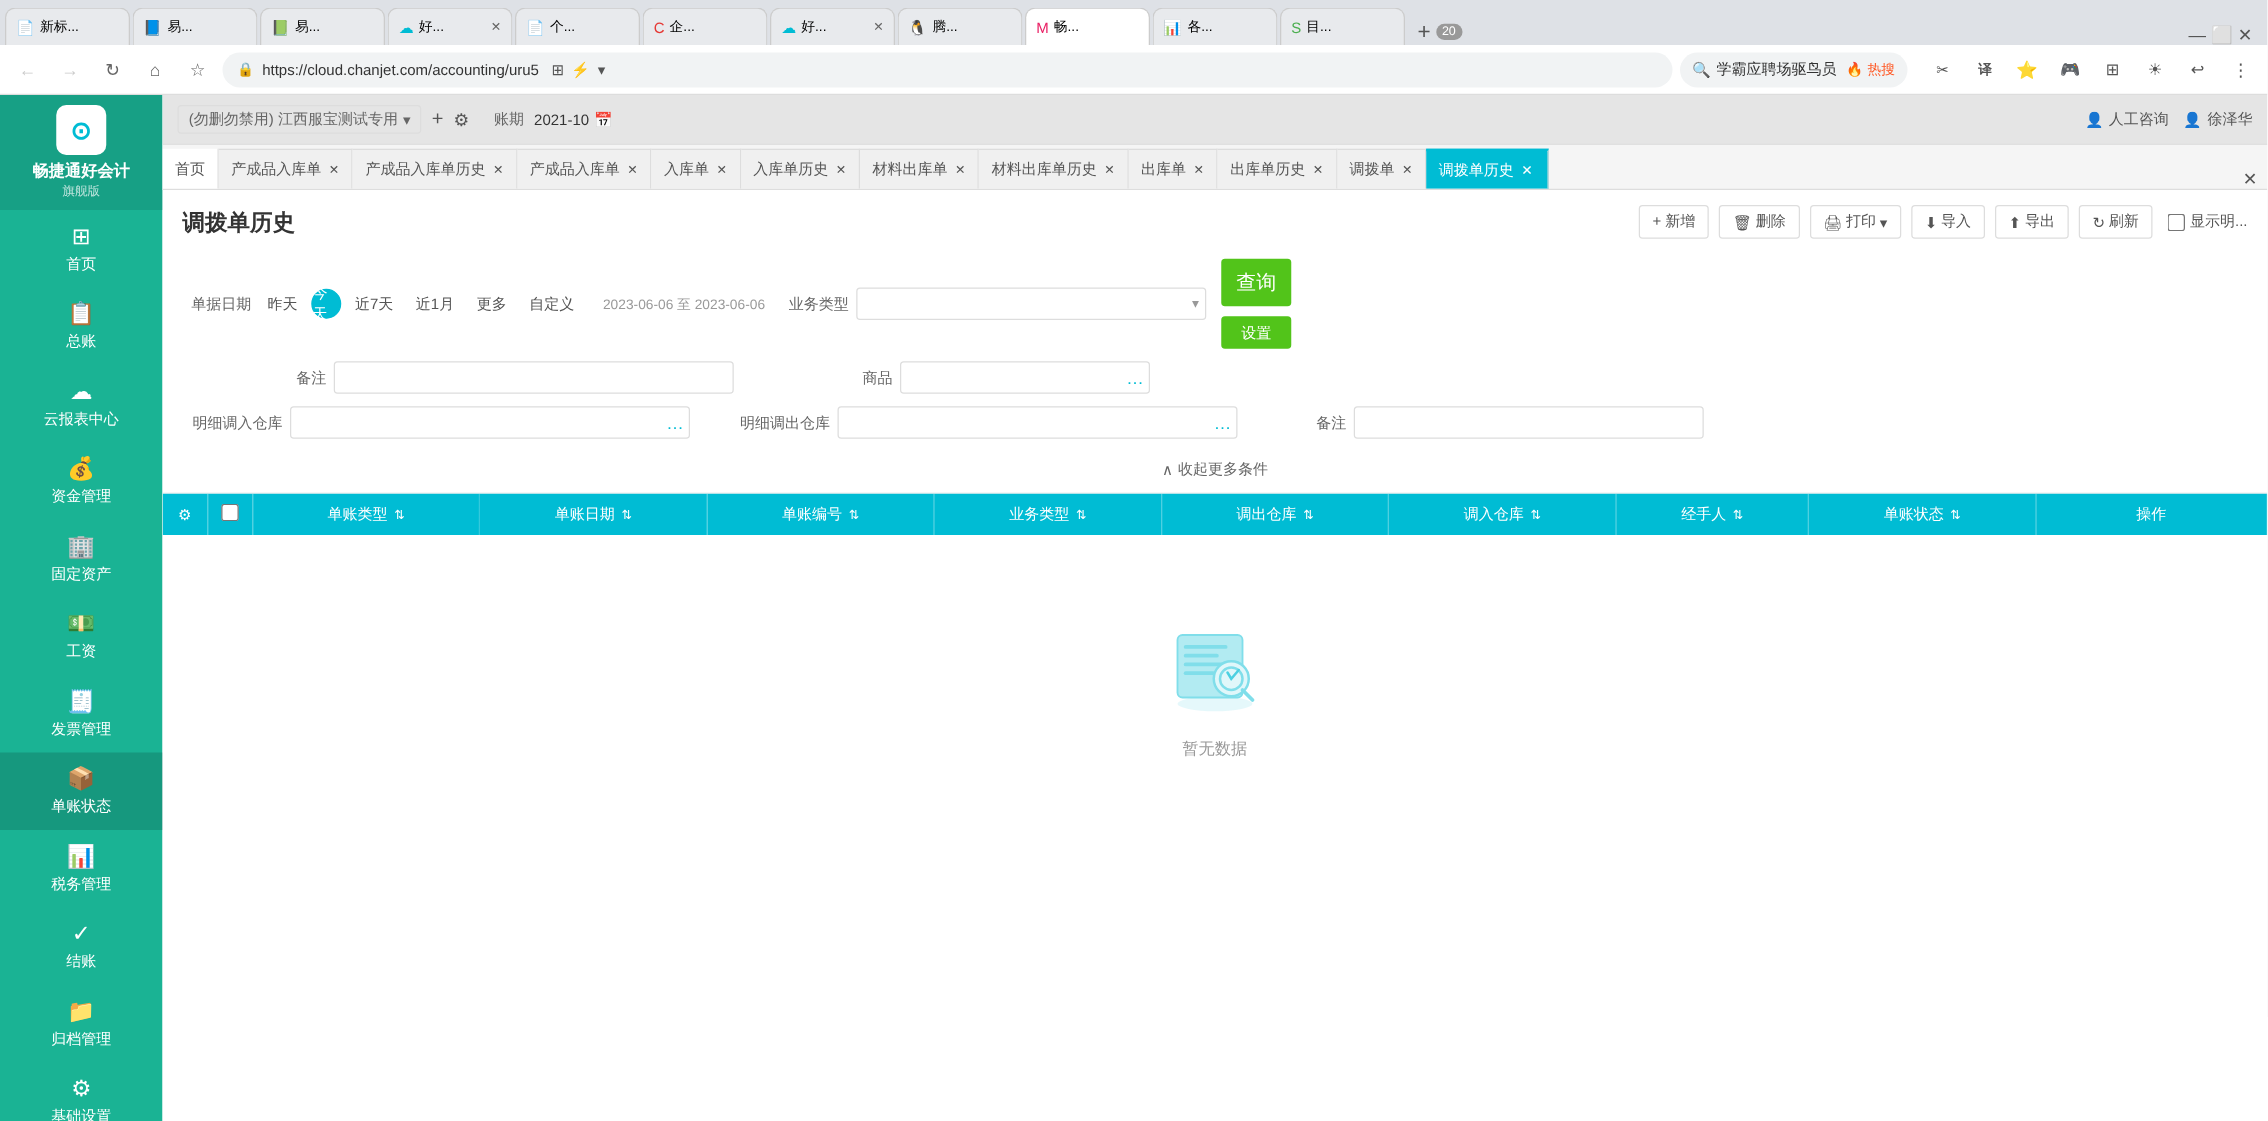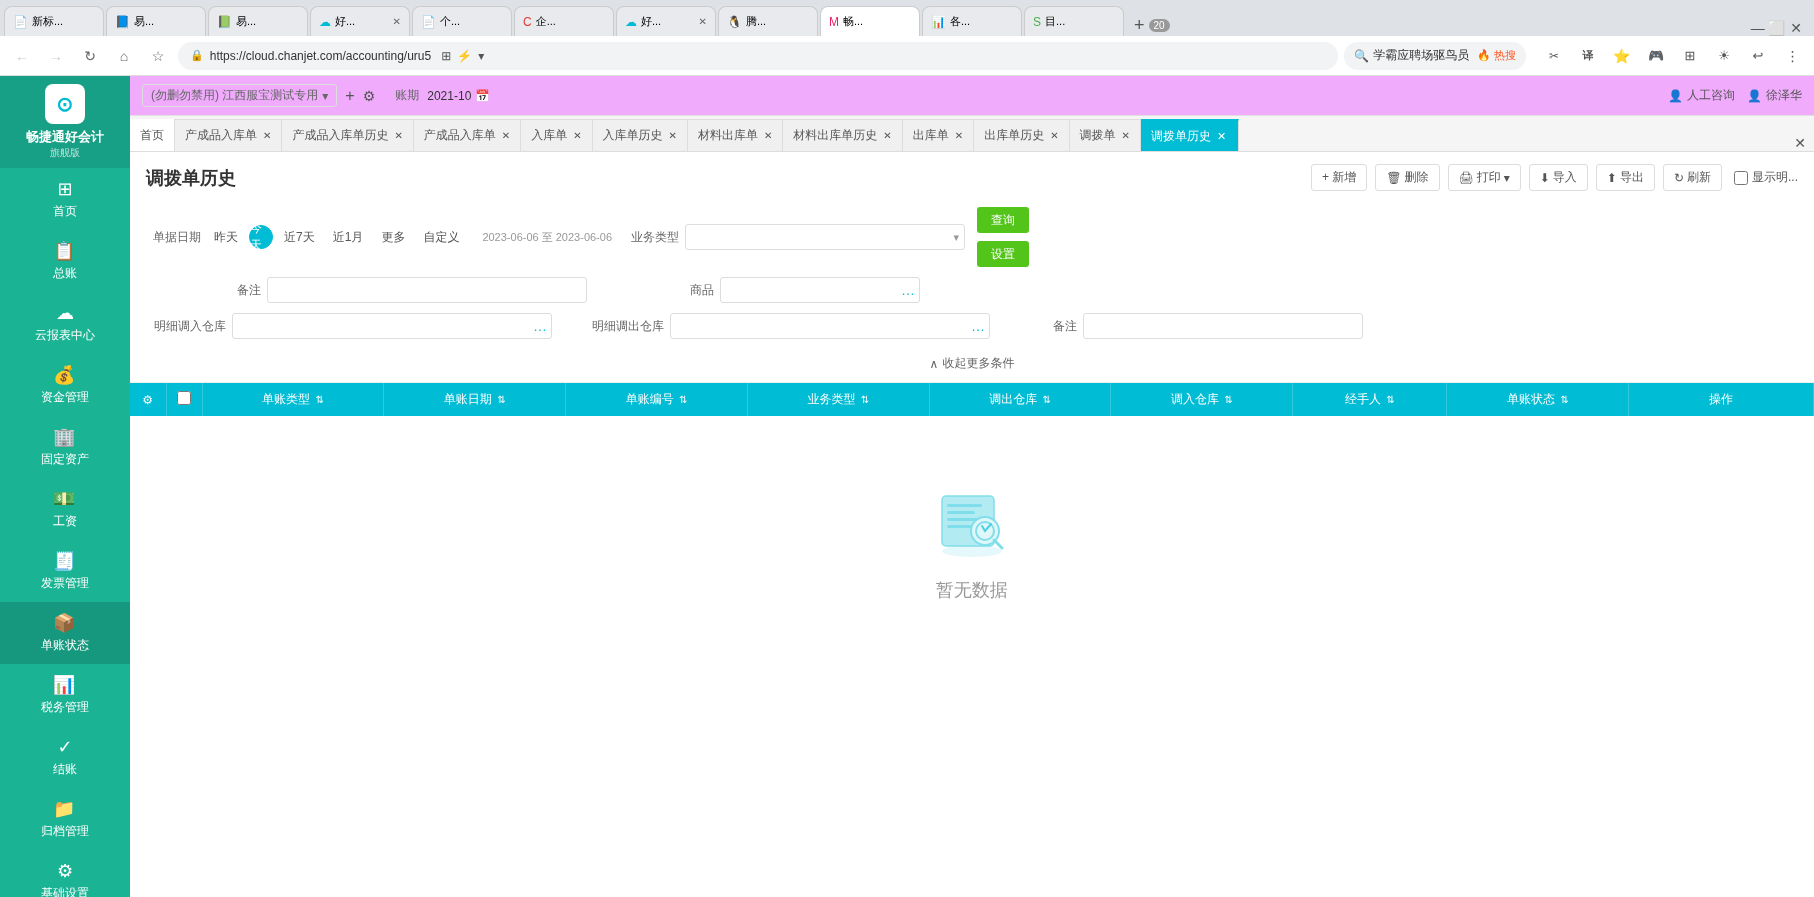--- a/index.html
+++ b/index.html
@@ -26,21 +26,21 @@
     .sidebar-logo-sub { color: rgba(255,255,255,0.7); font-size: 10px; }
     .sidebar-nav { width: 100%; flex: 1; overflow-y: auto; }
     .sidebar-item { width: 100%; display: flex; flex-direction: column; align-items: center; padding: 10px 0; cursor: pointer; color: #fff; font-size: 12px; gap: 3px; }
     .sidebar-item.active { background: rgba(0,0,0,0.15); }
     .sidebar-item-icon { font-size: 18px; }
 
     
     .main-content { flex: 1; background: #fff; display: flex; flex-direction: column; overflow: hidden; }
 
     
-    .app-header { height: 40px; background: #f0abfc; border-bottom: 1px solid #e0e0e0; display: flex; align-items: center; padding: 0 12px; gap: 8px; }
+    .app-header { height: 40px; background: #e5e5e5; border-bottom: 1px solid #e0e0e0; display: flex; align-items: center; padding: 0 12px; gap: 8px; }
     .company-selector { display: flex; align-items: center; gap: 4px; font-size: 12px; color: #666; cursor: pointer; border: 1px solid #ddd; padding: 2px 8px; border-radius: 3px; }
     .period-label { font-size: 12px; color: #666; margin-left: 12px; }
     .period-value { display: flex; align-items: center; gap: 4px; font-size: 12px; color: #333; cursor: pointer; }
     .header-actions { margin-left: auto; display: flex; align-items: center; gap: 12px; }
     .header-action { display: flex; align-items: center; gap: 4px; font-size: 12px; color: #555; cursor: pointer; }
 
     
     .tabs-bar { height: 36px; background: #f5f5f5; border-bottom: 1px solid #ddd; display: flex; align-items: flex-end; overflow-x: auto; }
     .tab-item { height: 32px; padding: 0 10px; display: flex; align-items: center; gap: 4px; font-size: 12px; cursor: pointer; white-space: nowrap; border-right: 1px solid #ddd; background: #f0f0f0; color: #555; border-top: 1px solid #ddd; }
     .tab-item.active { background: #00bcd4; color: #fff; border-top: 2px solid #00bcd4; }
@@ -75,28 +75,28 @@
     .table-header { background: #00bcd4; }
     .table-header th { padding: 8px 8px; font-size: 12px; color: #fff; font-weight: normal; white-space: nowrap; border-right: 1px solid rgba(255,255,255,0.2); cursor: pointer; text-align: center; }
     .table-header th:first-child { width: 36px; }
     .table-header th .sort-icon { font-size: 10px; margin-left: 2px; }
     .th-gear { width: 36px; text-align: center; }
     .th-checkbox { width: 36px; text-align: center; }
     .table-checkbox { width: 14px; height: 14px; cursor: pointer; }
 
     
     .empty-state { display: flex; flex-direction: column; align-items: center; justify-content: center; padding: 60px 0; }
-    .empty-text { color: #999; font-size: 18px; margin-top: 12px; }
+    .empty-text { color: #999; font-size: 13px; margin-top: 12px; }
 
     
     .scroll-illustration { width: 90px; height: 90px; }
     .checkbox-sm { width: 14px; height: 14px; }
 
     
-    .btn-query { background: #52c41a; color: #fff; border: none; padding: 4px 12px; border-radius: 3px; font-size: 12px; cursor: pointer; height: 26px; }
+    .btn-query { background: #52c41a; color: #fff; border: none; padding: 4px 12px; border-radius: 3px; font-size: 16px; cursor: pointer; height: 38px; }
     .btn-settings { background: #52c41a; color: #fff; border: none; padding: 4px 14px; border-radius: 3px; font-size: 12px; cursor: pointer; height: 26px; margin-top: 4px; }
 
     
     .tab-active-close { background: none; border: none; color: #fff; cursor: pointer; font-size: 11px; padding: 0 2px; }
   </style>
 </head>
 <body>
 
 <div class="browser-tabs">
   <div class="browser-tab">

